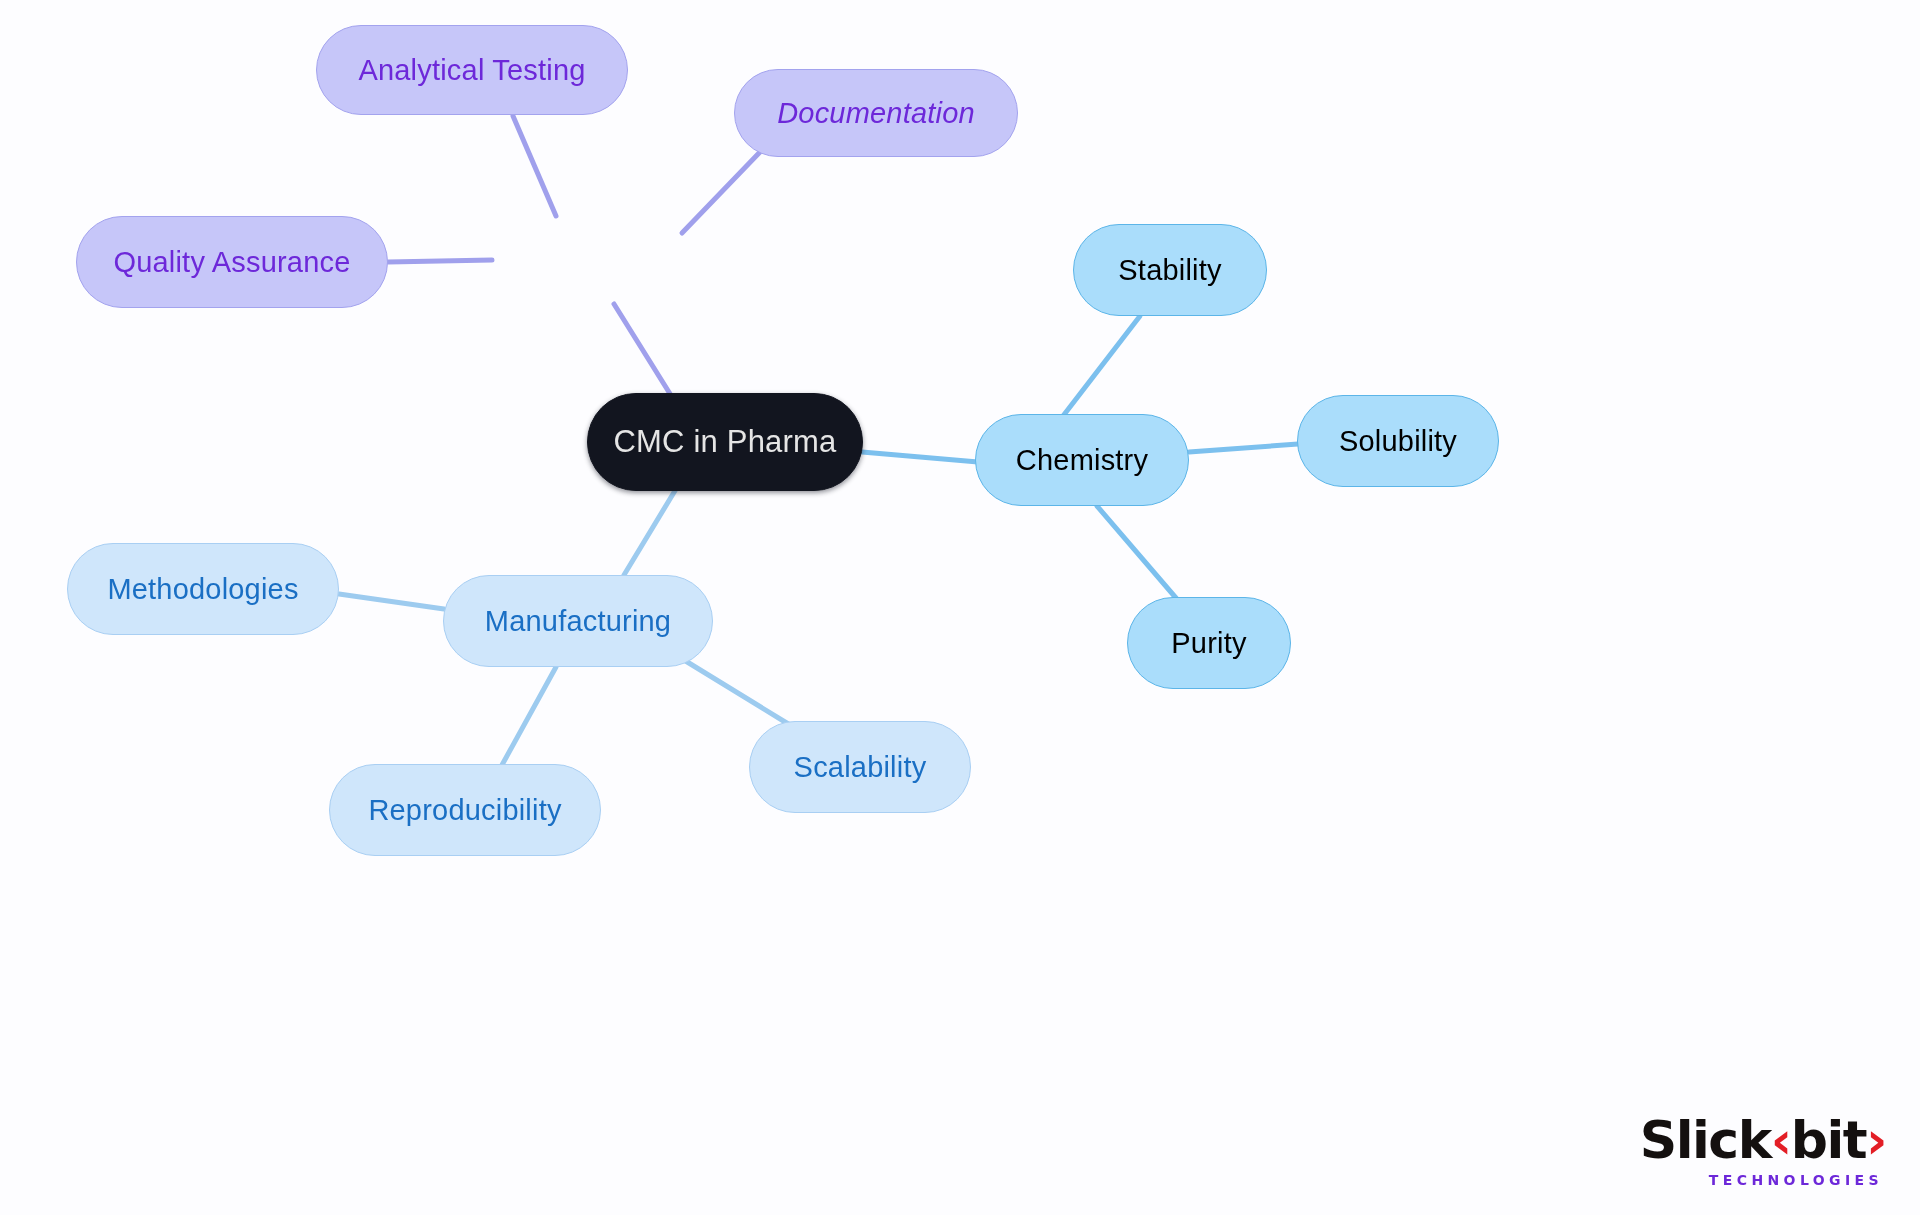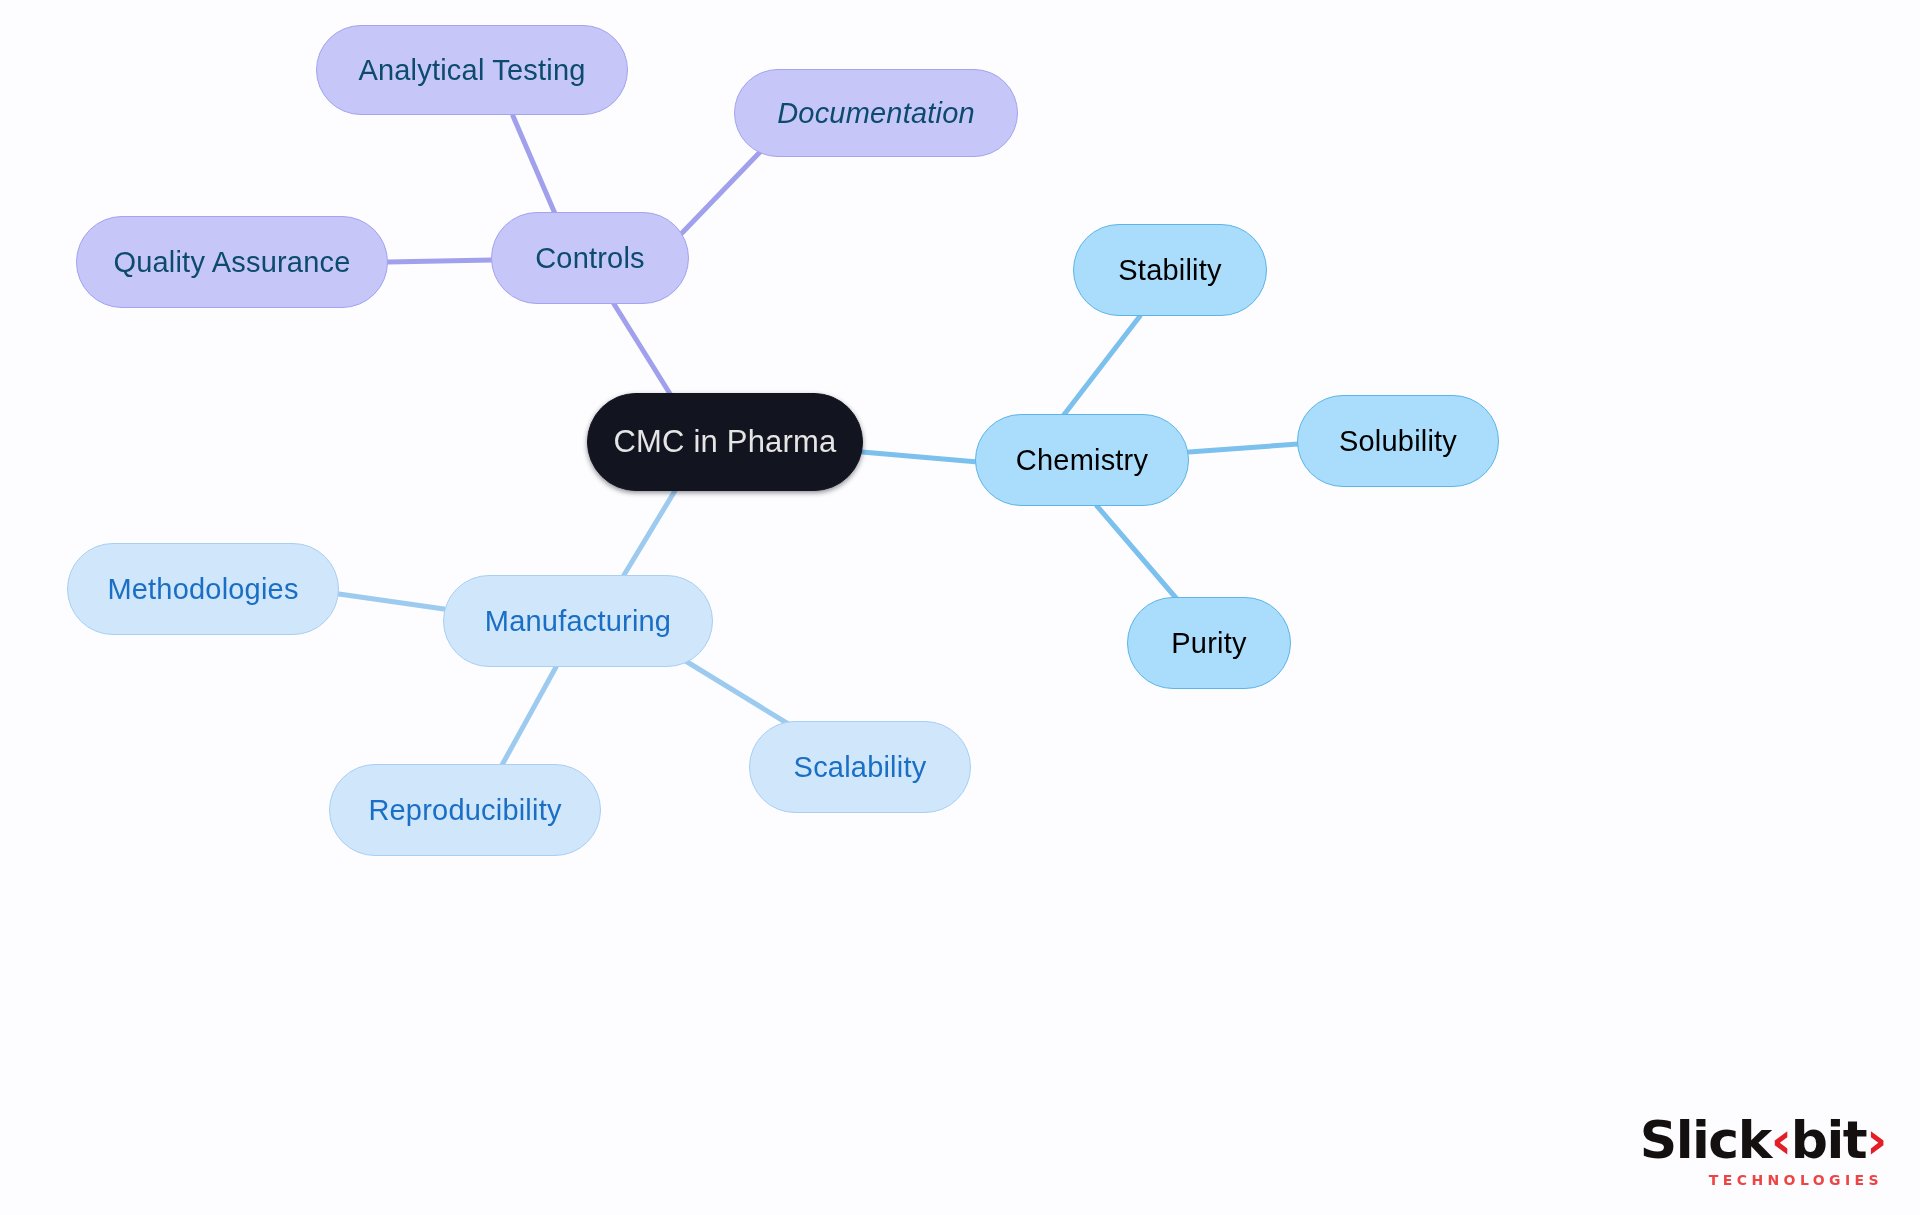--- a/index.html
+++ b/index.html
@@ -38,21 +38,21 @@
   .node-root {
     background: #12151f;
     color: #e5e5e5;
     border: 1px solid #12151f;
     font-size: 31px;
     box-shadow: 0 2px 5px rgba(15, 18, 28, 0.45);
   }
   .node-purple {
     background: #c6c6f9;
     border: 1.6px solid #a3a3ee;
-    color: #0c4a6e;
+    color: #6d28d9;
     font-size: 29px;
   }
   .node-blue-strong {
     background: #aaddfb;
     border: 1.6px solid #5cb5e8;
     color: #000000;
     font-size: 29px;
   }
   .node-blue-soft {
     background: #cfe6fb;
@@ -80,21 +80,21 @@
     color: #e31e26;
     font-weight: bold;
   }
   .logo-sub {
     display: block;
     margin-top: 7px;
     margin-right: 3px;
     font-family: "DejaVu Sans", sans-serif;
     font-weight: bold;
     font-size: 14px;
-    color: #ef4444;
+    color: #6d28d9;
     letter-spacing: 4.4px;
   }
 </style>
 </head>
 <body>
 
 <div id="stage">
 
   <svg id="edge-layer" viewBox="0 0 1920 1215" preserveAspectRatio="none">
 
@@ -118,21 +118,20 @@
 
     <line x1="444" y1="609" x2="339" y2="594" stroke="#9dcbef" stroke-width="5" stroke-linecap="round"></line>
 
     <line x1="556" y1="667" x2="502" y2="765" stroke="#9dcbef" stroke-width="5" stroke-linecap="round"></line>
 
     <line x1="684" y1="660" x2="790" y2="725" stroke="#9dcbef" stroke-width="5" stroke-linecap="round"></line>
   </svg>
 
   <div class="node node-root" style="left:587px; top:393px; width:276px; height:98px;">CMC in Pharma</div>
 
-  <div class="node node-purple" style="left:491px; top:212px; width:198px; height:92px;">Controls</div>
 
   <div class="node node-purple" style="left:316px; top:25px; width:312px; height:90px;">Analytical Testing</div>
 
   <div class="node node-purple" style="left:734px; top:69px; width:284px; height:88px;font-style:italic;">Documentation</div>
 
   <div class="node node-purple" style="left:76px; top:216px; width:312px; height:92px;">Quality Assurance</div>
 
   <div class="node node-blue-strong" style="left:975px; top:414px; width:214px; height:92px;">Chemistry</div>
 
   <div class="node node-blue-strong" style="left:1073px; top:224px; width:194px; height:92px;">Stability</div>

